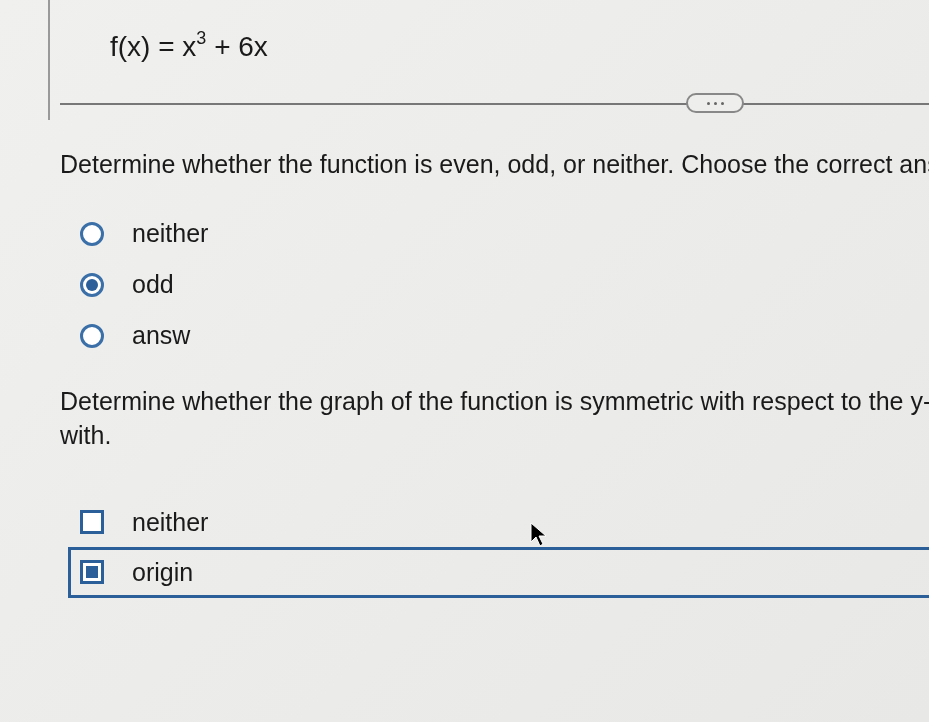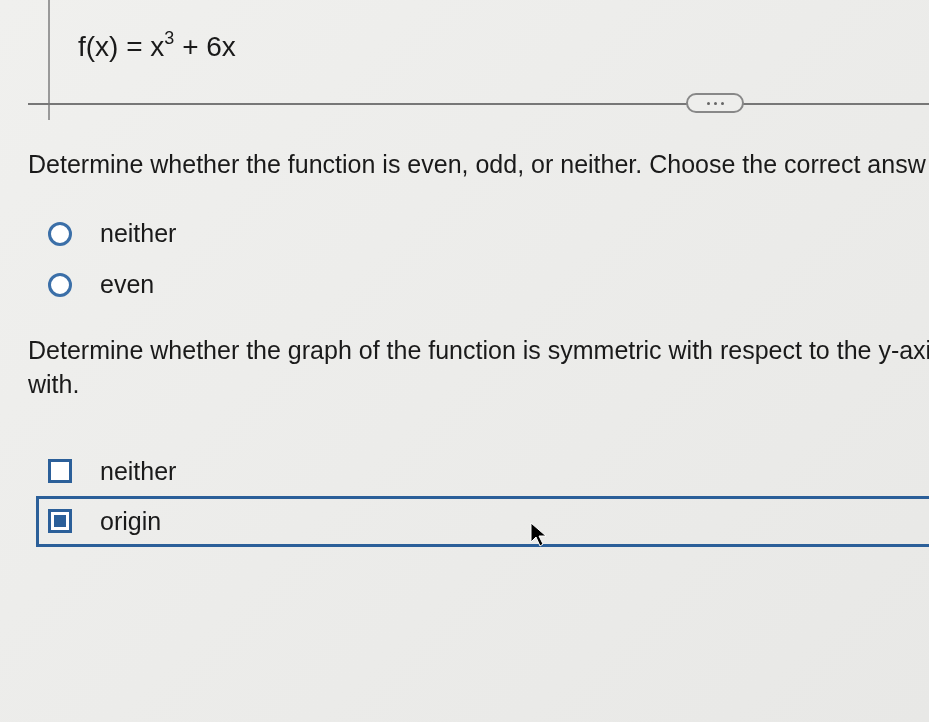--- a/index.html
+++ b/index.html
@@ -10,21 +10,21 @@
     body {
       font-family: Arial, Helvetica, sans-serif;
       background: linear-gradient(135deg, #f0f0ee 0%, #e8e8e6 100%);
       width: 929px;
       height: 722px;
       overflow: hidden;
       position: relative;
       color: #1a1a1a;
     }
     .page {
-      padding: 20px 0 0 38px;
+      padding: 20px 0 0 70px;
       position: relative;
     }
     .formula {
       font-size: 28px;
       margin-left: 40px;
       margin-top: 10px;
       margin-bottom: 40px;
       font-family: Arial, sans-serif;
     }
     .formula sup {
@@ -179,22 +179,26 @@
   </div>
 
   <div class="prompt">Determine whether the function is even, odd, or neither. Choose the correct answ</div>
 
   <div class="options">
     <div class="option-row">
       <span class="radio"></span>
       <span>neither</span>
     </div>
     <div class="option-row">
+      <span class="radio selected"></span>
+      <span>odd</span>
+    </div>
+    <div class="option-row">
       <span class="radio"></span>
-      <span>even</span>
+      <span>answ</span>
     </div>
   </div>
 
   <div class="prompt2">
     <span>Determine whether the graph of the function is symmetric with respect to the y-axi</span><br>
     <span>with.</span>
   </div>
 
   <div class="check-options">
     <div class="check-row">

